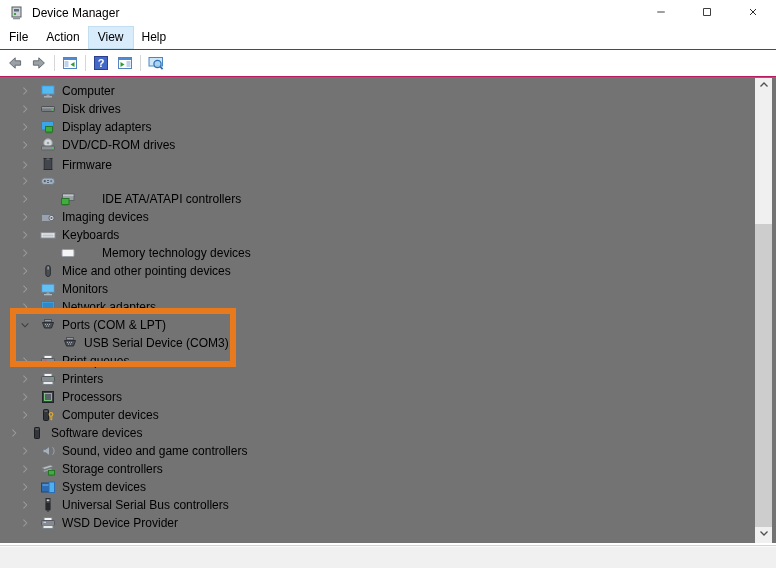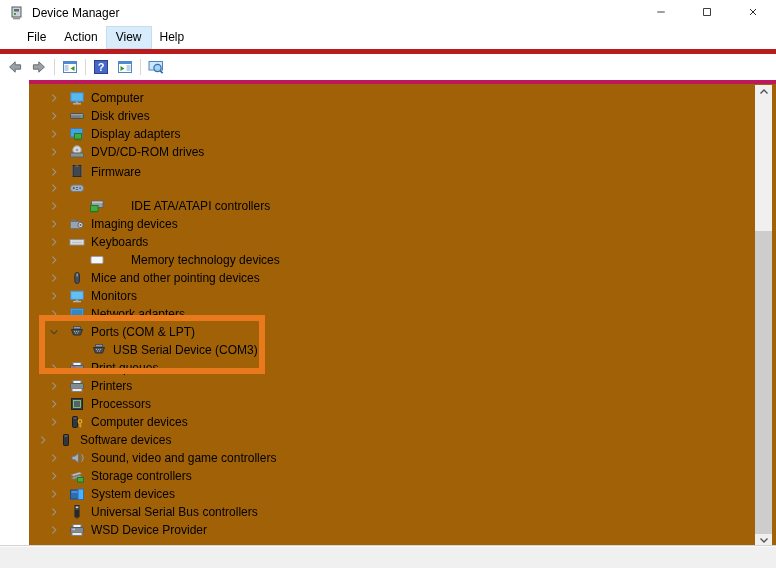--- a/index.html
+++ b/index.html
@@ -6,31 +6,31 @@
   body{font-family:"Liberation Sans",sans-serif;font-size:12px;color:#000;background:#fff;position:relative;}
 
   
   .titlebar{height:26px;display:flex;align-items:center;background:#fff;}
   .app-icon{margin-left:8px;width:16px;height:16px;display:inline-flex;}
   .title{margin-left:8px;font-size:12px;white-space:nowrap;}
   .controls{margin-left:auto;display:flex;height:100%;}
   .ctrl-btn{width:46px;height:100%;display:flex;align-items:center;justify-content:center;}
 
   
-  .menubar{height:23px;display:flex;align-items:center;padding-left:18px;background:#fff;border-bottom:5px solid #b91c1c;}
+  .menubar{height:23px;display:flex;align-items:center;padding-left:0;background:#fff;border-bottom:1px solid #b91c1c;}
   .menu-item{padding:3px 9px 4px;cursor:default;}
   .menu-item.active{background:#d9ecfb;outline:1px solid #c2dff2;}
 
   
   .toolbar{height:26px;display:flex;align-items:center;padding-left:3px;background:#fff;}
   .tb-btn{width:24px;height:22px;display:flex;align-items:center;justify-content:center;}
   .tb-sep{width:1px;height:16px;background:#d6d6d6;margin:0 3px;}
 
   
-  .content{position:relative;height:466px;border-top:4px solid #be185d;background:#a16207;margin-left:29px;}
+  .content{position:relative;height:466px;border-top:1px solid #be185d;background:#737373;}
   .tree{padding-top:5px;}
   .tree-row{height:18px;display:flex;align-items:center;white-space:nowrap;}
   .chev{width:14px;height:14px;flex:none;display:inline-flex;align-items:center;justify-content:center;}
   .ticon{width:16px;height:16px;flex:none;margin-left:8px;display:inline-flex;}
   .tlabel{margin-left:6px;}
 
   
   .highlight{position:absolute;left:10px;top:231px;width:226px;height:59px;border:6px solid #e8791d;box-sizing:border-box;pointer-events:none;}
 
   

